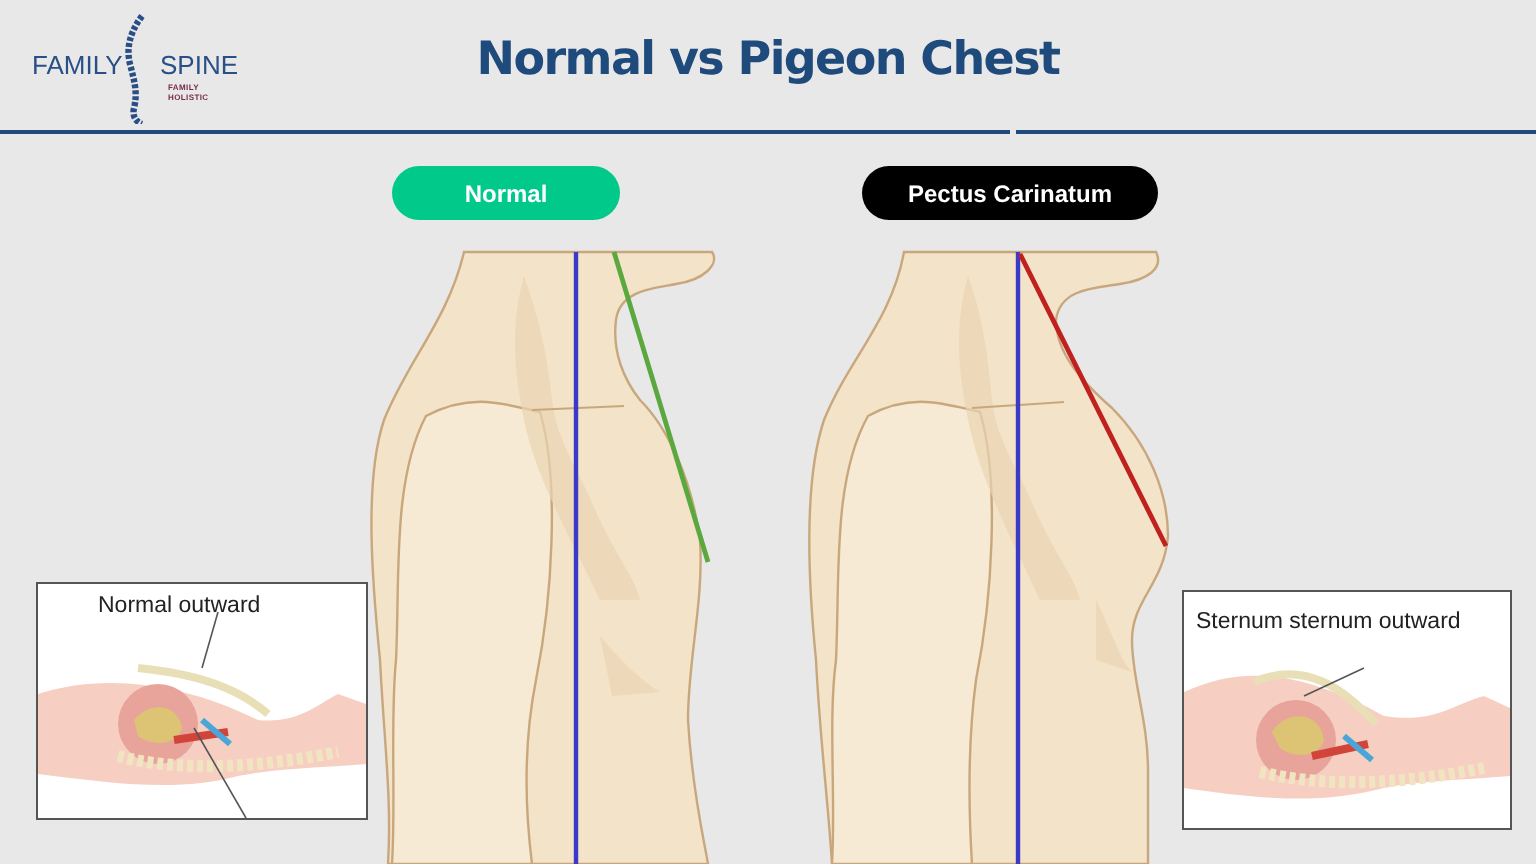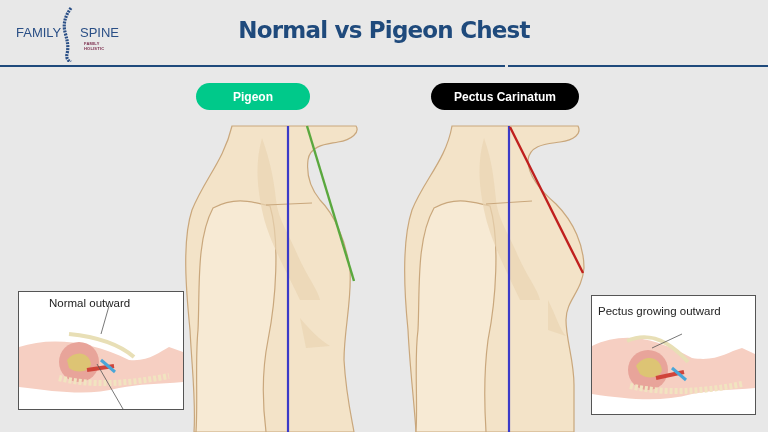--- a/index.html
+++ b/index.html
@@ -31,21 +31,21 @@
   </svg>
   <span class="logo-clinic">SPINE</span>
   <span class="logo-sub">FAMILY HOLISTIC</span>
 </div>
 
 <div class="title">Normal vs Pigeon Chest</div>
 <div class="rule"></div>
 <div class="rule-gap"></div>
 
 <div class="pill pill-normal">
-  <span>Pigeon</span>
+  <span>Normal</span>
 </div>
 <div class="pill pill-pc">
   <span>Pectus Carinatum</span>
 </div>
 
 <svg class="fig" width="768" height="432" viewBox="0 0 768 432">
 
   <g>
     <path d="M232 126 L356 126 C360 132 352 140 338 142 C330 144 310 144 308 160 C306 176 312 190 320 200 C334 214 346 240 350 270 C352 300 344 330 344 360 C346 395 352 420 354 432 L194 432 C196 400 192 370 190 330 C186 290 182 240 192 210 C204 180 224 160 232 126 Z" fill="#f3e3c8" stroke="#c9a77c" stroke-width="1.2"></path>
     <path d="M213 208 C236 196 252 202 270 206 C280 240 276 300 268 340 C262 370 262 400 266 432 L196 432 C198 400 195 360 198 330 C200 290 196 240 213 208 Z" fill="#f7ead4" stroke="#c9a77c" stroke-width="1.2"></path>
@@ -76,21 +76,21 @@
     <path d="M48 68 C56 58 70 60 72 72 C70 80 58 82 50 76 Z" fill="#d9cc6a" opacity="0.8"></path>
     <path d="M68 78 L95 74" stroke="#d0443a" stroke-width="4"></path>
     <path d="M82 68 L96 80" stroke="#4aa6d8" stroke-width="3"></path>
     <path d="M40 86 C70 94 110 92 150 84" fill="none" stroke="#f1e4c0" stroke-width="6" stroke-dasharray="3 2"></path>
     <line x1="90" y1="14" x2="82" y2="42" stroke="#555" stroke-width="0.8"></line>
     <line x1="78" y1="72" x2="104" y2="117" stroke="#555" stroke-width="0.8"></line>
   </svg>
 </div>
 
 <div class="inset inset-right">
-  <span class="inset-label" style="left:6px;top:9px;">Pectus growing outward</span>
+  <span class="inset-label" style="left:6px;top:9px;">Sternum sternum outward</span>
   <svg width="163" height="118" viewBox="0 0 163 118" style="position:absolute;left:0;top:0;">
     <path d="M0 50 C30 36 60 40 100 62 C125 66 135 56 150 52 L163 58 L163 92 C140 94 120 94 100 98 C70 106 40 104 0 98 Z" fill="#f6cfc2"></path>
     <path d="M35 45 C60 34 80 48 96 66" fill="none" stroke="#e8dfb6" stroke-width="4"></path>
     <ellipse cx="56" cy="74" rx="20" ry="20" fill="#e8a49a"></ellipse>
     <path d="M44 70 C52 58 68 60 70 74 C68 82 56 84 48 78 Z" fill="#d9cc6a" opacity="0.8"></path>
     <path d="M64 82 L92 76" stroke="#d0443a" stroke-width="4"></path>
     <path d="M80 72 L94 84" stroke="#4aa6d8" stroke-width="3"></path>
     <path d="M38 90 C70 98 110 96 150 88" fill="none" stroke="#f1e4c0" stroke-width="6" stroke-dasharray="3 2"></path>
     <line x1="90" y1="38" x2="60" y2="52" stroke="#555" stroke-width="0.8"></line>
   </svg>

